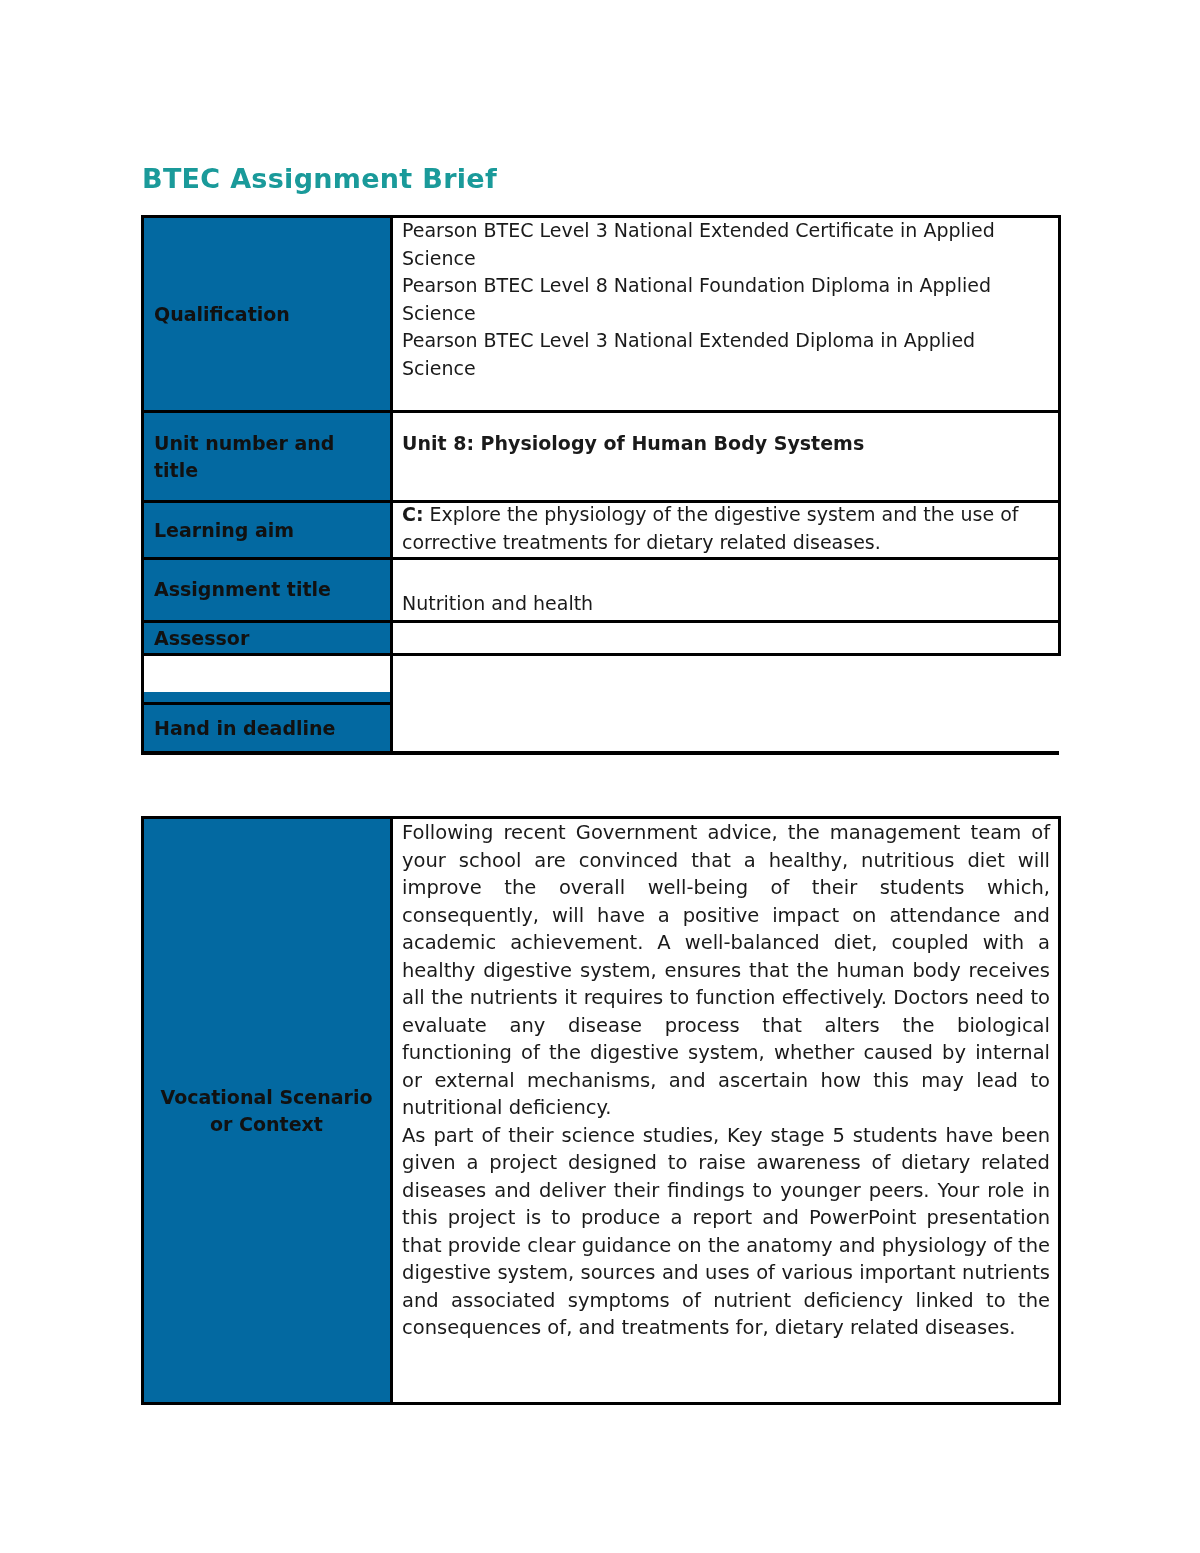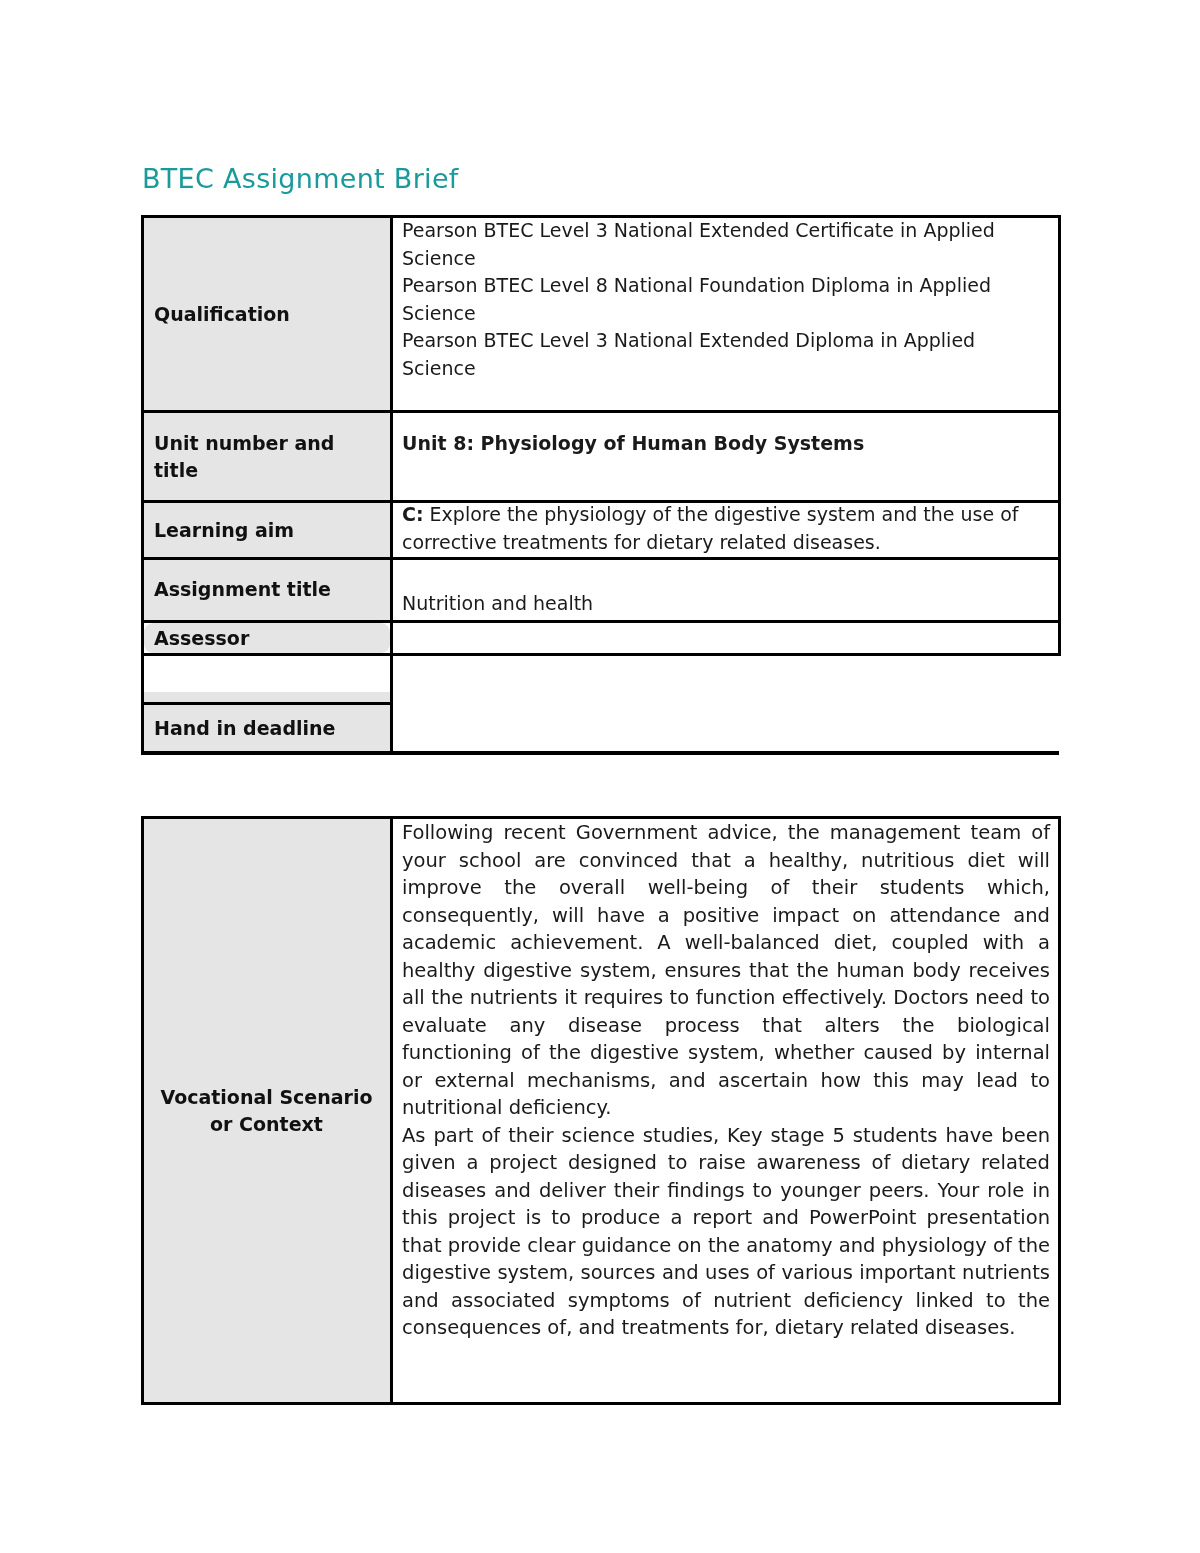--- a/index.html
+++ b/index.html
@@ -1,18 +1,18 @@
 <!DOCTYPE html>
 <html><head>
 <meta charset="utf-8">
 <style>
   html, body { margin: 0; padding: 0; background: #ffffff; }
   body { width: 1200px; height: 1553px; position: relative; font-family: "DejaVu Sans", sans-serif; color: #1a1a1a; }
-  .title { position: absolute; left: 142px; top: 163px; font-size: 27px; font-weight: normal; color: #1a9a9a; letter-spacing: 0.3px; }
-  .lbl { background: #e5e5e5; font-weight: bold; font-size: 19px; color: #111; box-sizing: border-box; position: absolute; padding-left: 10px; display: flex; align-items: center; line-height: 27px; }
+  .title { position: absolute; left: 142px; top: 163px; font-size: 27px; font-weight: bold; color: #1a9a9a; letter-spacing: 0.3px; }
+  .lbl { background: #0369a1; font-weight: bold; font-size: 19px; color: #111; box-sizing: border-box; position: absolute; padding-left: 10px; display: flex; align-items: center; line-height: 27px; }
   .val { position: absolute; box-sizing: border-box; font-size: 19px; line-height: 27.5px; padding-left: 10px; color: #1a1a1a; }
   .box { position: absolute; border: 3px solid #000; box-sizing: border-box; }
   .hline { position: absolute; background: #000; }
   .vline { position: absolute; background: #000; }
   .scen { position: absolute; left: 402px; top: 819px; width: 648px; font-size: 19.5px; line-height: 27.5px; text-align: justify; color: #1a1a1a; }
   .scen p { margin: 0; }
 </style>
 </head>
 <body>
 
@@ -46,21 +46,21 @@
     </div>
   <div class="val" style="left:392px; top:501px; width:660px;"><b>C:</b><span> Explore the physiology of the digestive system and the use of corrective treatments for dietary related diseases.</span></div>
   <div class="hline" style="left:141px; top:557px; width:920px; height:3px;"></div>
 
   <div class="lbl" style="left:144px; top:560px; width:246px; height:61px; align-items:flex-start; padding-top:16px;">
       <span>Assignment title</span>
     </div>
   <div class="val" style="left:392px; top:590px; width:666px;">Nutrition and health</div>
   <div class="hline" style="left:141px; top:620px; width:920px; height:3px;"></div>
 
-  <div class="lbl" style="left:144px; top:623px; width:246px; height:30px;border-radius:9px;">
+  <div class="lbl" style="left:144px; top:623px; width:246px; height:30px;">
       <span>Assessor</span>
     </div>
   <div class="val" style="left:392px; top:623px; width:666px; height:30px;"></div>
 
   <div class="vline" style="left:390px; top:215px; width:3px; height:441px;"></div>
 
   <div class="vline" style="left:141px; top:653px; width:3px; height:101px;"></div>
   <div class="lbl" style="left:144px; top:692px; width:246px; height:46px;">
       <span>Issue date</span>
     </div>

